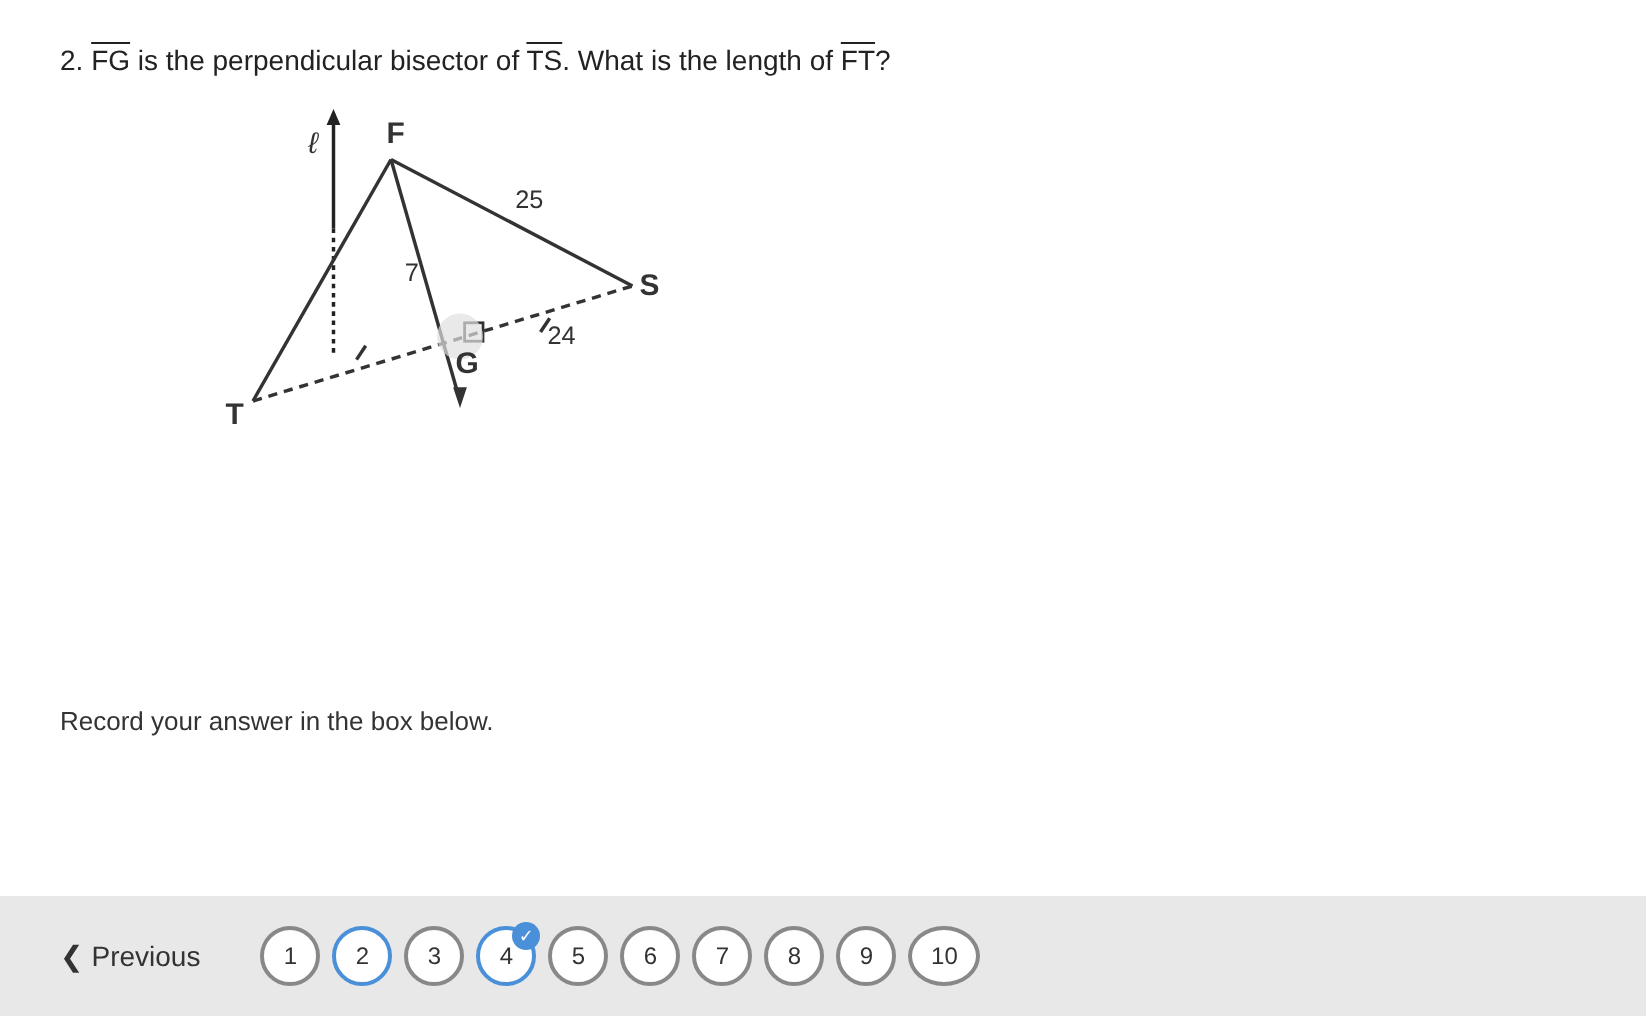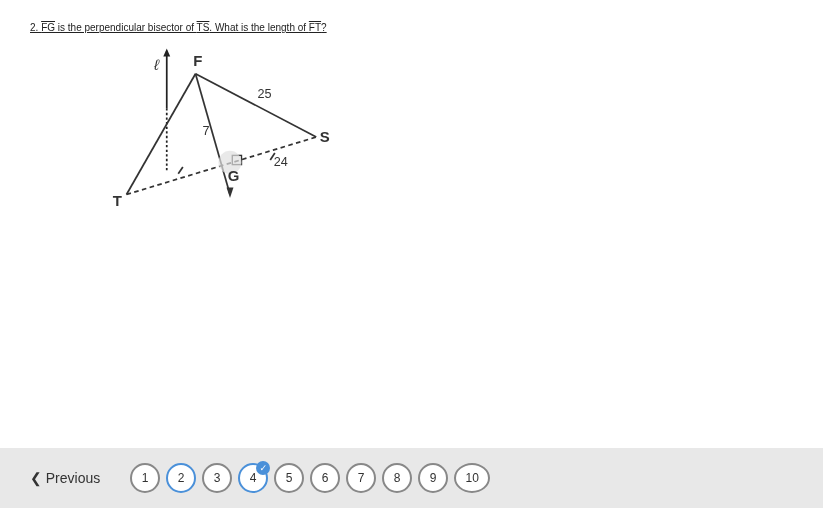--- a/index.html
+++ b/index.html
@@ -40,25 +40,24 @@
       position: absolute;
       top: 0;
       left: 0;
       right: 0;
       bottom: 60px;
       background: white;
       padding: 20px 30px;
     }
 
     .question-text {
-      font-size: 10px;
+      font-size: 14px;
       color: #222;
       margin-bottom: 0;
       line-height: 1.5;
-      text-decoration: underline;
     }
 
     .diagram-area {
       width: 280px;
       height: 230px;
       position: relative;
       margin-left: 60px;
       margin-top: 10px;
     }
 
@@ -183,20 +182,23 @@
       <text x="188" y="84" font-size="13" font-weight="bold" fill="#333">S</text>
 
       <text x="134" y="46" font-size="11" fill="#333">25</text>
 
       <text x="148" y="105" font-size="11" fill="#333">24</text>
 
       <text x="86" y="78" font-size="11" fill="#333">7</text>
     </svg>
   </div>
 
+  <div class="record-text">
+    <span>Record your answer in the box below.</span>
+  </div>
 </div>
 
 <div class="bottom-bar">
 
   <button class="prev-btn">
     <span>❮</span>
     <span>Previous</span>
   </button>
 
   <div class="page-numbers">

